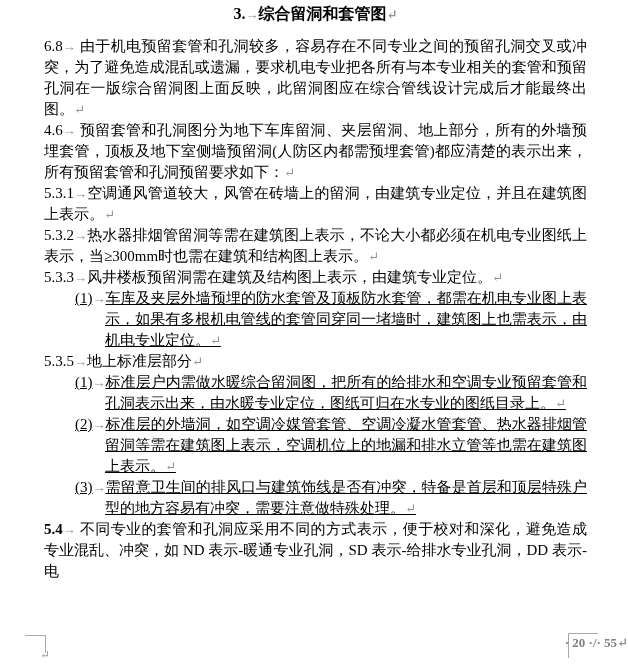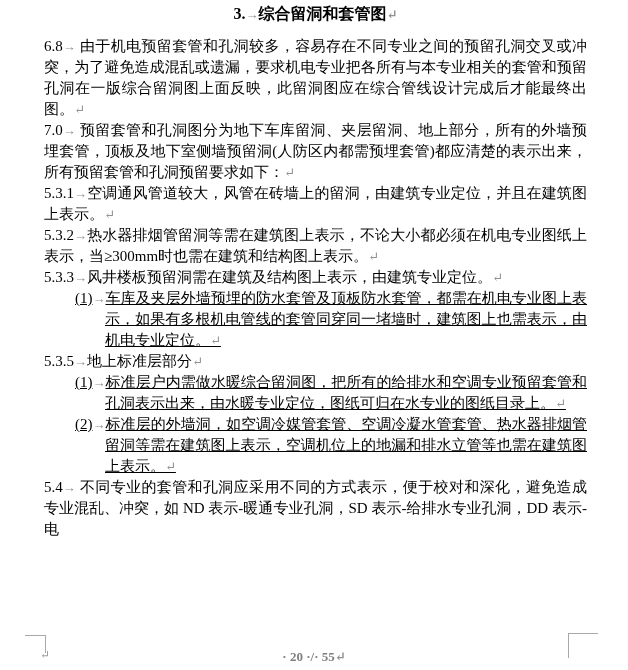--- a/index.html
+++ b/index.html
@@ -15,27 +15,27 @@
     font-size:16px;font-weight:bold;text-align:center;
     margin:0 0 9px 0;line-height:24px;color:#000;
   }
   .para{
     font-size:15px;line-height:21px;margin:0;
     text-align:justify;text-justify:inter-ideograph;
     word-break:break-all;
   }
   .sub{padding-left:61px;text-indent:-30px;text-decoration:underline;}
   .num{white-space:nowrap;}
-  .num.b{font-weight:normal;}
+  .num.b{font-weight:bold;}
   .mark{color:#909090;}
   .tabm{display:inline-block;width:13px;color:#909090;text-indent:0;font-size:13px;}
   .pil{font-size:13px;}
   .footer{
-    position:absolute;left:0;top:648px;width:628px;
-    text-align:center;font-size:13px;line-height:17px;
+    position:absolute;left:0;top:634px;width:628px;
+    text-align:right;font-size:13px;line-height:17px;
     color:#808080;font-weight:bold;
     font-family:"Liberation Serif","DejaVu Serif",serif;
   }
   .corner-left{
     position:absolute;left:25px;top:635px;width:20px;height:17px;
     border-top:1px solid #a8a8a8;border-right:1px solid #a8a8a8;
   }
   .corner-right{
     position:absolute;left:568px;top:633px;width:29px;height:24px;
     border-top:1px solid #a8a8a8;border-left:1px solid #a8a8a8;
@@ -49,38 +49,39 @@
 <body>
 
 <div class="page">
   <div class="content">
 
     <h1 class="title"><span class="num">3.</span><span class="tabm">→</span><span>综合留洞和套管图</span><span class="mark pil">↵</span></h1>
 
     <p class="para"><span class="num">6.8</span><span class="tabm">→</span><span> 由于机电预留套管和孔洞较多，容易存在不同专业之间的预留孔洞交叉或冲突，为了避免造成混乱或遗漏，要求机电专业把各所有与本专业相关的套管和预留孔洞在一版综合留洞图上面反映，此留洞图应在综合管线设计完成后才能最终出图。</span><span class="mark pil">↵</span></p>
 
 
-    <p class="para"><span class="num">7.0</span><span class="tabm">→</span><span> 预留套管和孔洞图分为地下车库留洞、夹层留洞、地上部分，所有的外墙预埋套管，顶板及地下室侧墙预留洞(人防区内都需预埋套管)都应清楚的表示出来，所有预留套管和孔洞预留要求如下：</span><span class="mark pil">↵</span></p>
+    <p class="para"><span class="num">4.6</span><span class="tabm">→</span><span> 预留套管和孔洞图分为地下车库留洞、夹层留洞、地上部分，所有的外墙预埋套管，顶板及地下室侧墙预留洞(人防区内都需预埋套管)都应清楚的表示出来，所有预留套管和孔洞预留要求如下：</span><span class="mark pil">↵</span></p>
 
     <p class="para"><span class="num">5.3.1</span><span class="tabm">→</span><span>空调通风管道较大，风管在砖墙上的留洞，由建筑专业定位，并且在建筑图上表示。</span><span class="mark pil">↵</span></p>
 
     <p class="para"><span class="num">5.3.2</span><span class="tabm">→</span><span>热水器排烟管留洞等需在建筑图上表示，不论大小都必须在机电专业图纸上表示，当≥300mm时也需在建筑和结构图上表示。</span><span class="mark pil">↵</span></p>
 
     <p class="para"><span class="num">5.3.3</span><span class="tabm">→</span><span>风井楼板预留洞需在建筑及结构图上表示，由建筑专业定位。</span><span class="mark pil">↵</span></p>
 
 
     <p class="para sub"><span class="num">(1)</span><span class="tabm">→</span><span>车库及夹层外墙预埋的防水套管及顶板防水套管，都需在机电专业图上表示，如果有多根机电管线的套管同穿同一堵墙时，建筑图上也需表示，由机电专业定位。</span><span class="mark pil">↵</span></p>
 
 
     <p class="para"><span class="num">5.3.5</span><span class="tabm">→</span><span>地上标准层部分</span><span class="mark pil">↵</span></p>
 
     <p class="para sub"><span class="num">(1)</span><span class="tabm">→</span><span>标准层户内需做水暖综合留洞图，把所有的给排水和空调专业预留套管和孔洞表示出来，由水暖专业定位，图纸可归在水专业的图纸目录上。</span><span class="mark pil">↵</span></p>
 
     <p class="para sub"><span class="num">(2)</span><span class="tabm">→</span><span>标准层的外墙洞，如空调冷媒管套管、空调冷凝水管套管、热水器排烟管留洞等需在建筑图上表示，空调机位上的地漏和排水立管等也需在建筑图上表示。</span><span class="mark pil">↵</span></p>
 
+    <p class="para sub"><span class="num">(3)</span><span class="tabm">→</span><span>需留意卫生间的排风口与建筑饰线是否有冲突，特备是首层和顶层特殊户型的地方容易有冲突，需要注意做特殊处理。</span><span class="mark pil">↵</span></p>
 
     <p class="para"><span class="num b">5.4</span><span class="tabm">→</span><span> 不同专业的套管和孔洞应采用不同的方式表示，便于校对和深化，避免造成专业混乱、冲突，如 ND 表示-暖通专业孔洞，SD 表示-给排水专业孔洞，DD 表示-电</span></p>
 
   </div>
 
   <div class="footer"><span>· 20 ·/· 55</span><span class="mark pil">↵</span></div>
 
   <div class="corner-left"></div>
   <div class="corner-right"></div>
   <div class="stray-pil">↵</div>

